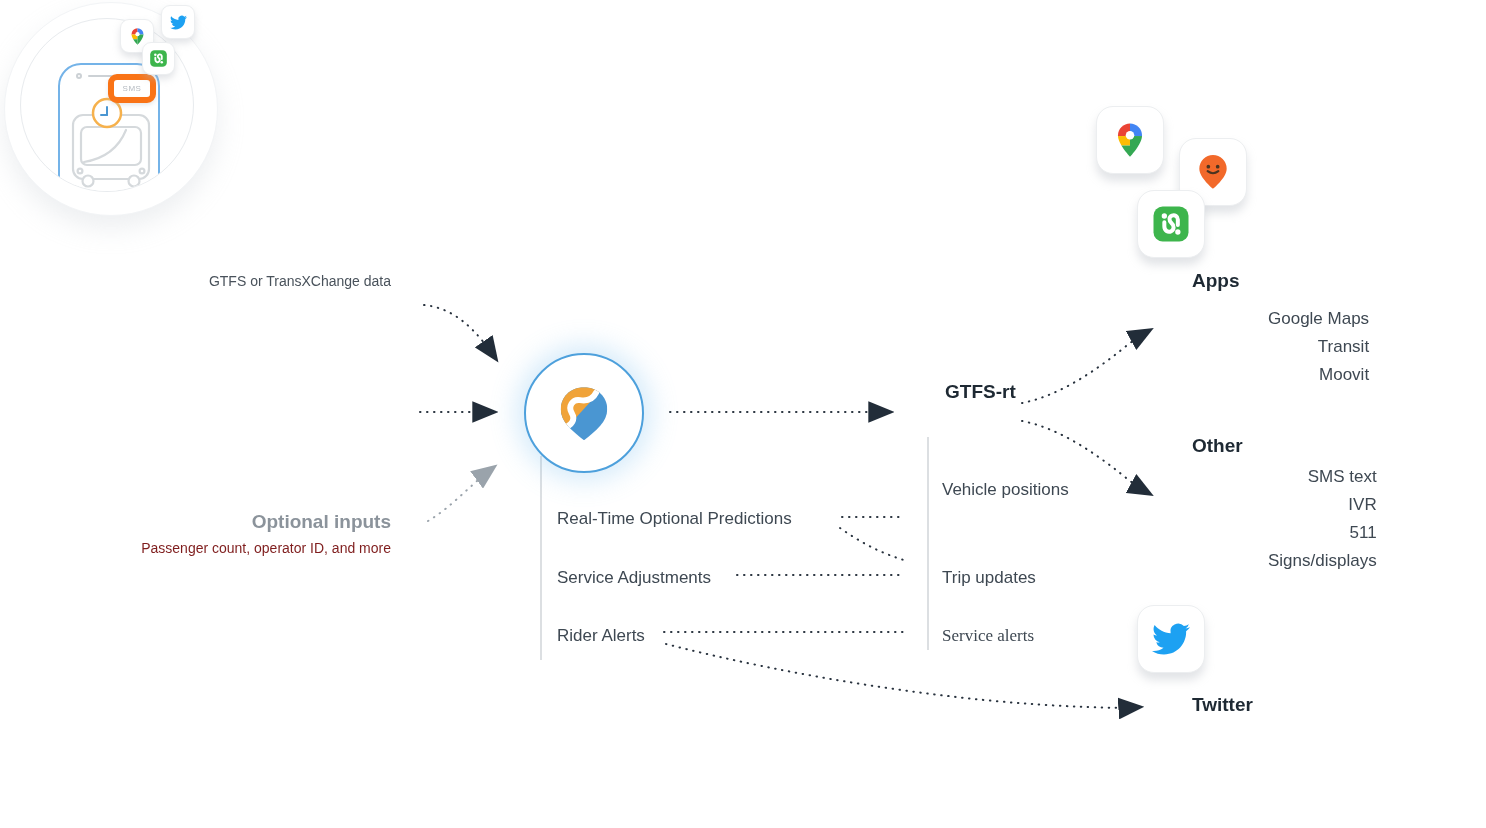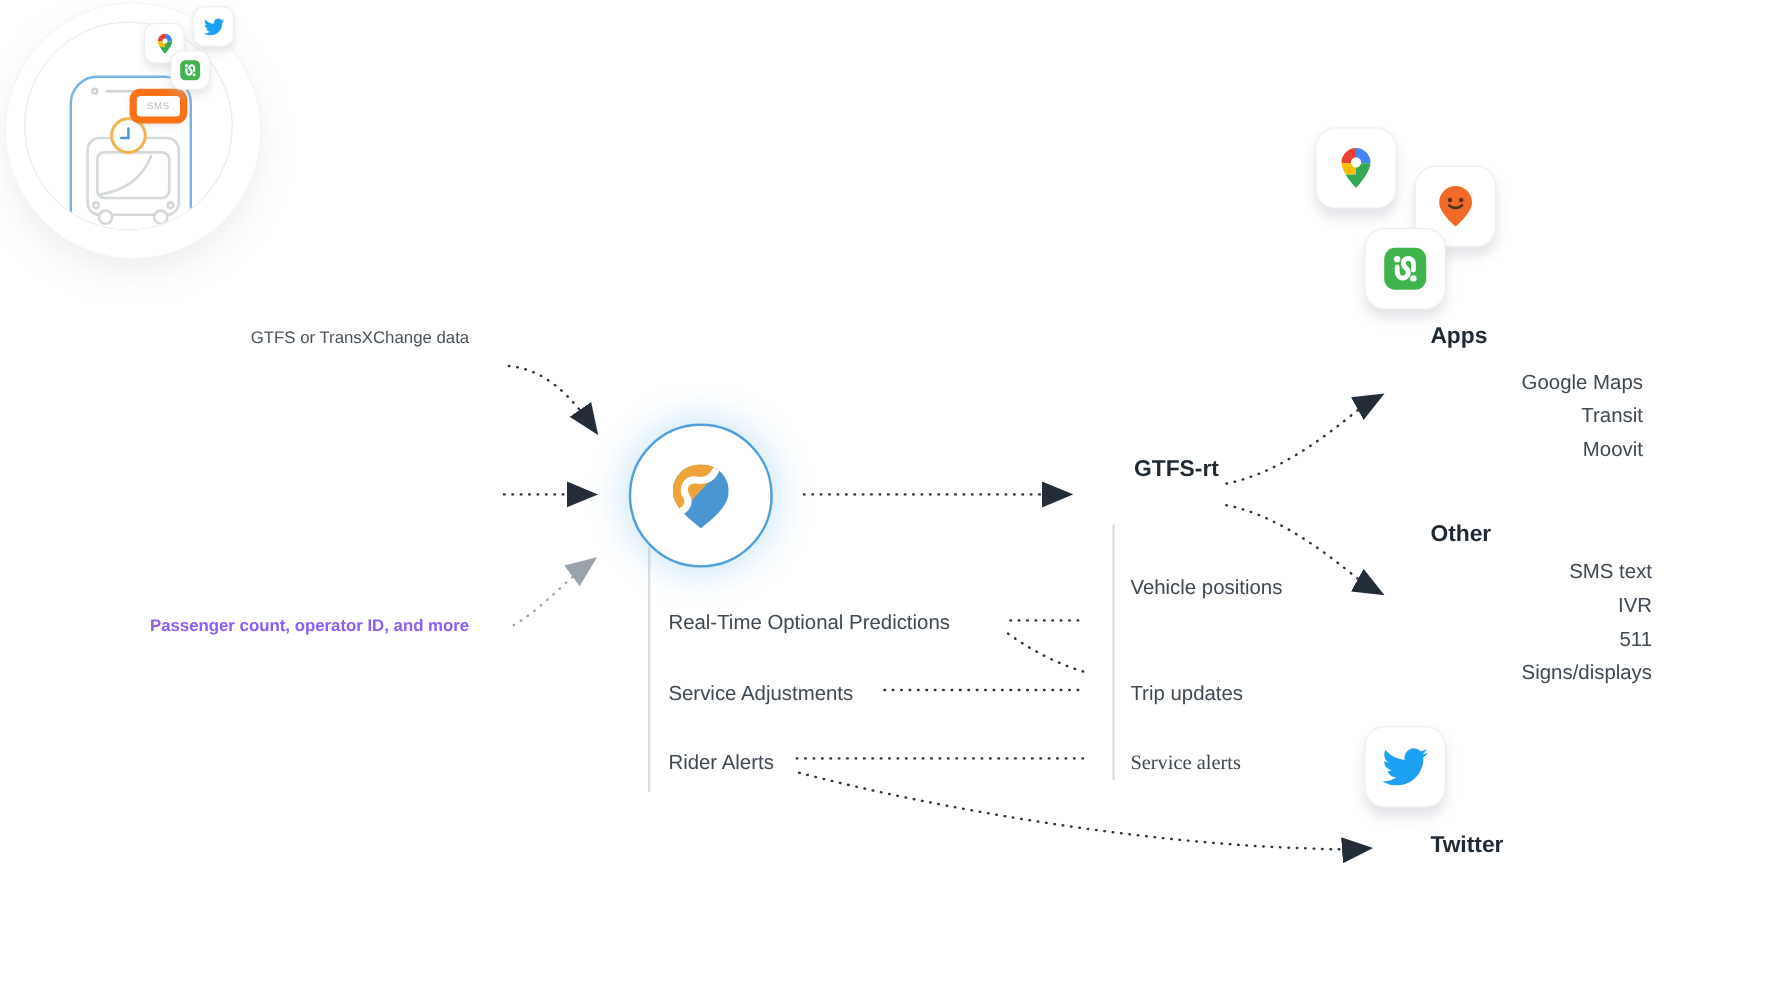--- a/index.html
+++ b/index.html
@@ -9,21 +9,21 @@
   }
   .abs{position:absolute;}
   
   .title{font-size:34px;font-weight:700;letter-spacing:.3px;color:#1d2b39;white-space:nowrap;}
   .title .accent{color:#4aa2e0;margin-left:9px;}
   
   .input-block{width:340px;text-align:right;}
   .input-block .lbl{font-size:19px;font-weight:700;line-height:27px;color:#1e2933;}
   .input-block .sub{font-size:14px;line-height:27px;color:#49525b;}
   .input-block.muted .lbl{color:#8b939b;}
-  .input-block.muted .sub{color:#8b5cf6;font-weight:bold;}
+  .input-block.muted .sub{color:#7f1d1d;}
   
   .hub{
     width:116px;height:116px;border-radius:50%;background:#fff;border:2px solid #4da0dc;
     box-shadow:0 0 26px 8px rgba(120,190,240,.30);display:flex;align-items:center;justify-content:center;z-index:3;
   }
   
   .h{font-size:19px;font-weight:700;color:#1e2933;line-height:26px;white-space:nowrap;}
   .item{font-size:17px;color:#3e4852;line-height:26px;white-space:nowrap;}
   .list .item{line-height:28px;text-align:right;}
   
@@ -137,20 +137,21 @@
         <circle cx="16.1" cy="16.8" r="1.6" fill="#fff"></circle>
       </svg>
     </div>
   </div>
 
 
   <div class="abs input-block" style="left:51px;top:268px;">
     <div class="sub">GTFS or TransXChange data</div>
   </div>
   <div class="abs input-block muted" style="left:51px;top:508px;">
+    <div class="lbl">Optional inputs</div>
     <div class="sub">Passenger count, operator ID, and more</div>
   </div>
 
   <div class="abs hub" style="left:524px;top:353px;">
     <svg width="62" height="62" viewBox="0 0 48 48">
       <defs>
           <clipPath id="pinHub">
             <path d="M24 4 C13.5 4 6 11.8 6 21 C6 30.5 14.5 37.5 24 45 C33.5 37.5 42 30.5 42 21 C42 11.8 34.5 4 24 4 Z"></path>
           </clipPath>
         </defs>

